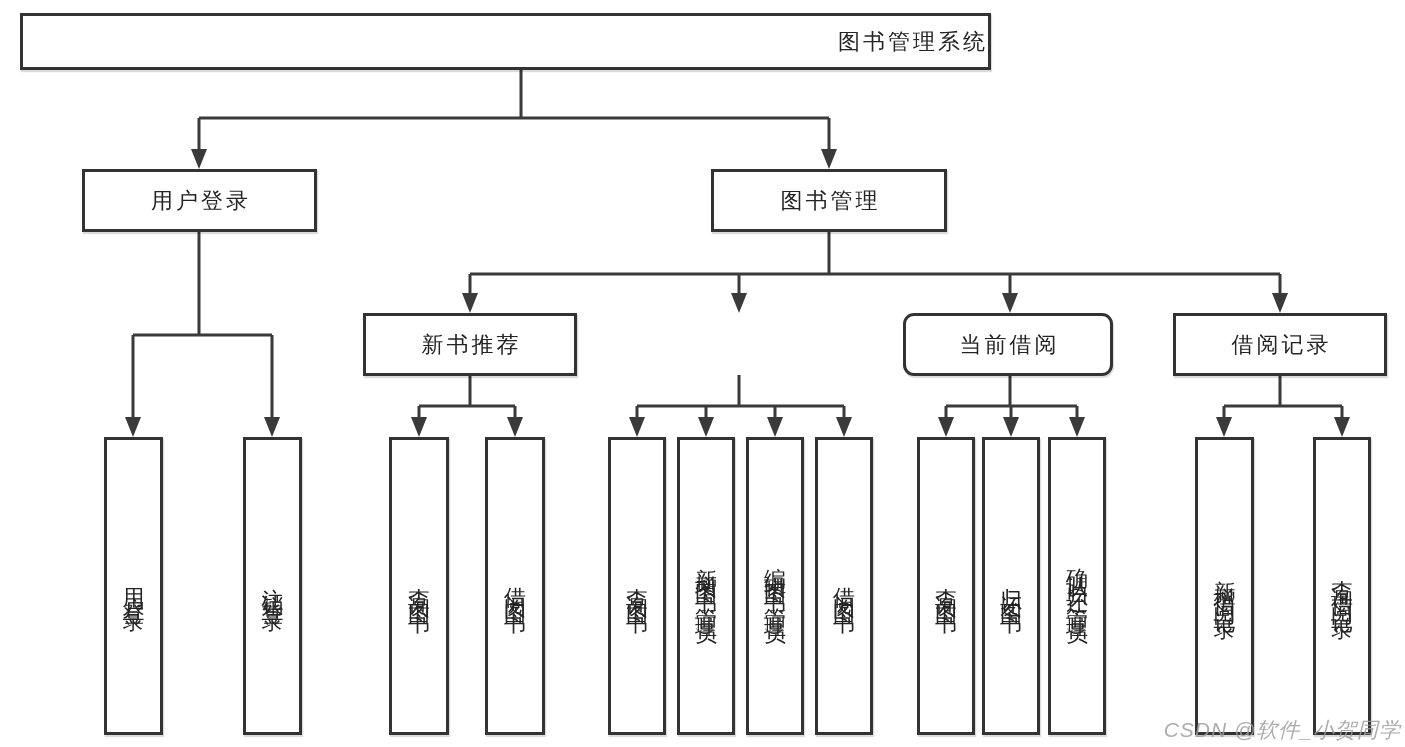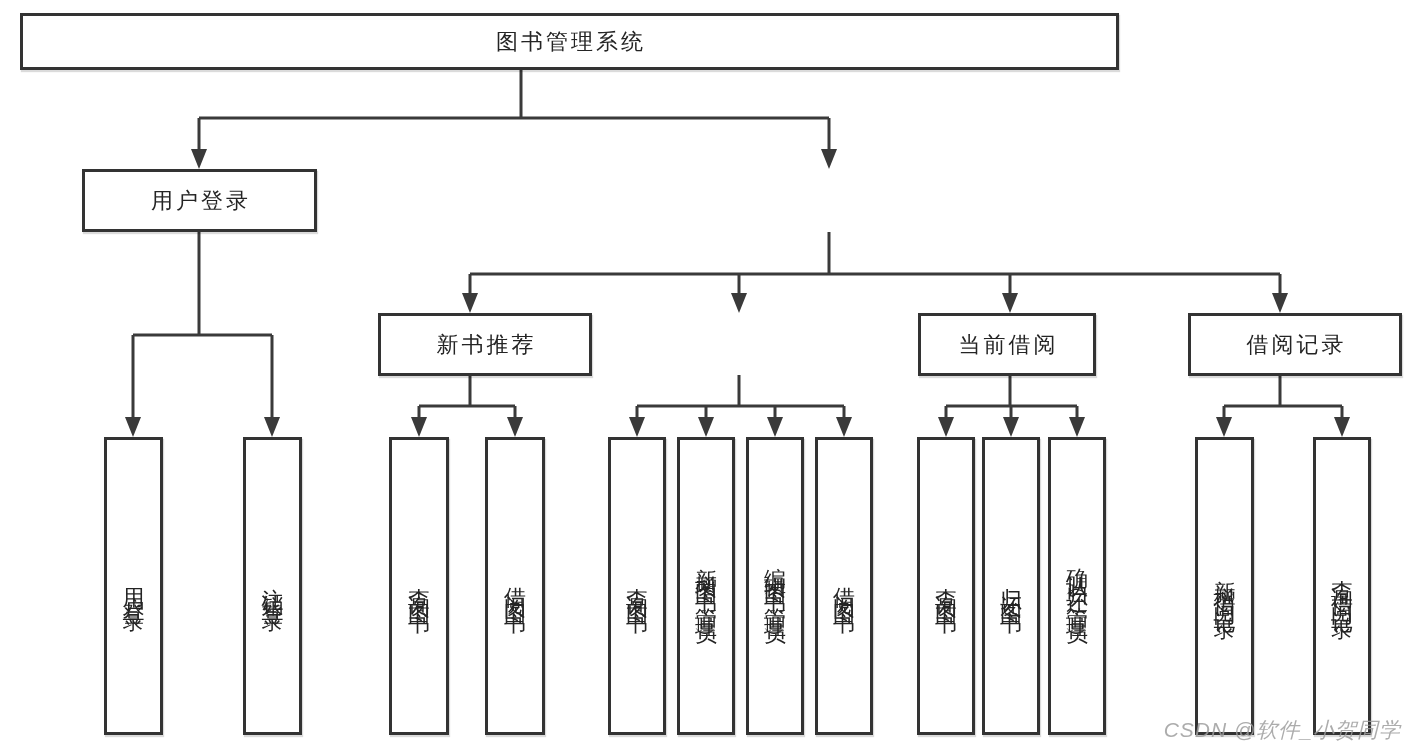--- a/index.html
+++ b/index.html
@@ -32,42 +32,42 @@
     z-index: 2;
     box-shadow: 1px 2px 1px rgba(0,0,0,0.14);
   }
   .hnode {
     font-size: 22px;
     letter-spacing: 3px;
     text-indent: 3px;
     white-space: nowrap;
   }
   .root {
-    left: 20px; top: 13px; width: 1099px; height: 57px;
+    left: 20px; top: 13px; width: 971px; height: 57px; justify-content: flex-end;
   }
   .l1 { top: 169px; height: 63px; }
-  .l2 { top: 313px; height: 63px; margin-left: 15px; }
+  .l2 { top: 313px; height: 63px; }
   .vnode {
     top: 437px; height: 298px;
   }
   .vnode .vtext {
     writing-mode: vertical-rl;
     text-orientation: mixed;
     font-size: 22px;
     letter-spacing: 8px;
     line-height: 1;
     white-space: nowrap;
   }
   
   .n-user-login   { left: 82px;  width: 235px; }
   .n-book-mgmt    { left: 711px; width: 236px; }
   
   .n-new-book     { left: 363px;  width: 214px; }
   .n-borrowing    { left: 632px;  width: 214px; }
-  .n-current      { left: 903px;  width: 178px; }
+  .n-current      { left: 903px;  width: 210px; border-radius: 11px; }
   .n-records      { left: 1173px; width: 214px; }
   
   .lf-a1 { left: 104px;  width: 59px; }
   .lf-a2 { left: 243px;  width: 59px; }
   .lf-b1 { left: 389px;  width: 60px; }
   .lf-b2 { left: 485px;  width: 60px; }
   .lf-c1 { left: 608px;  width: 58px; }
   .lf-c2 { left: 677px;  width: 58px; }
   .lf-c3 { left: 746px;  width: 58px; }
   .lf-c4 { left: 815px;  width: 58px; }
@@ -133,20 +133,23 @@
     </g>
   </svg>
 
   <div class="node hnode root">
     <span>图书管理系统</span>
   </div>
 
   <div class="node hnode l1 n-user-login">
     <span>用户登录</span>
   </div>
+  <div class="node hnode l1 n-book-mgmt">
+    <span>图书管理</span>
+  </div>
 
   <div class="node hnode l2 n-new-book">
     <span>新书推荐</span>
   </div>
   <div class="node hnode l2 n-current">
     <span>当前借阅</span>
   </div>
   <div class="node hnode l2 n-records">
     <span>借阅记录</span>
   </div>

